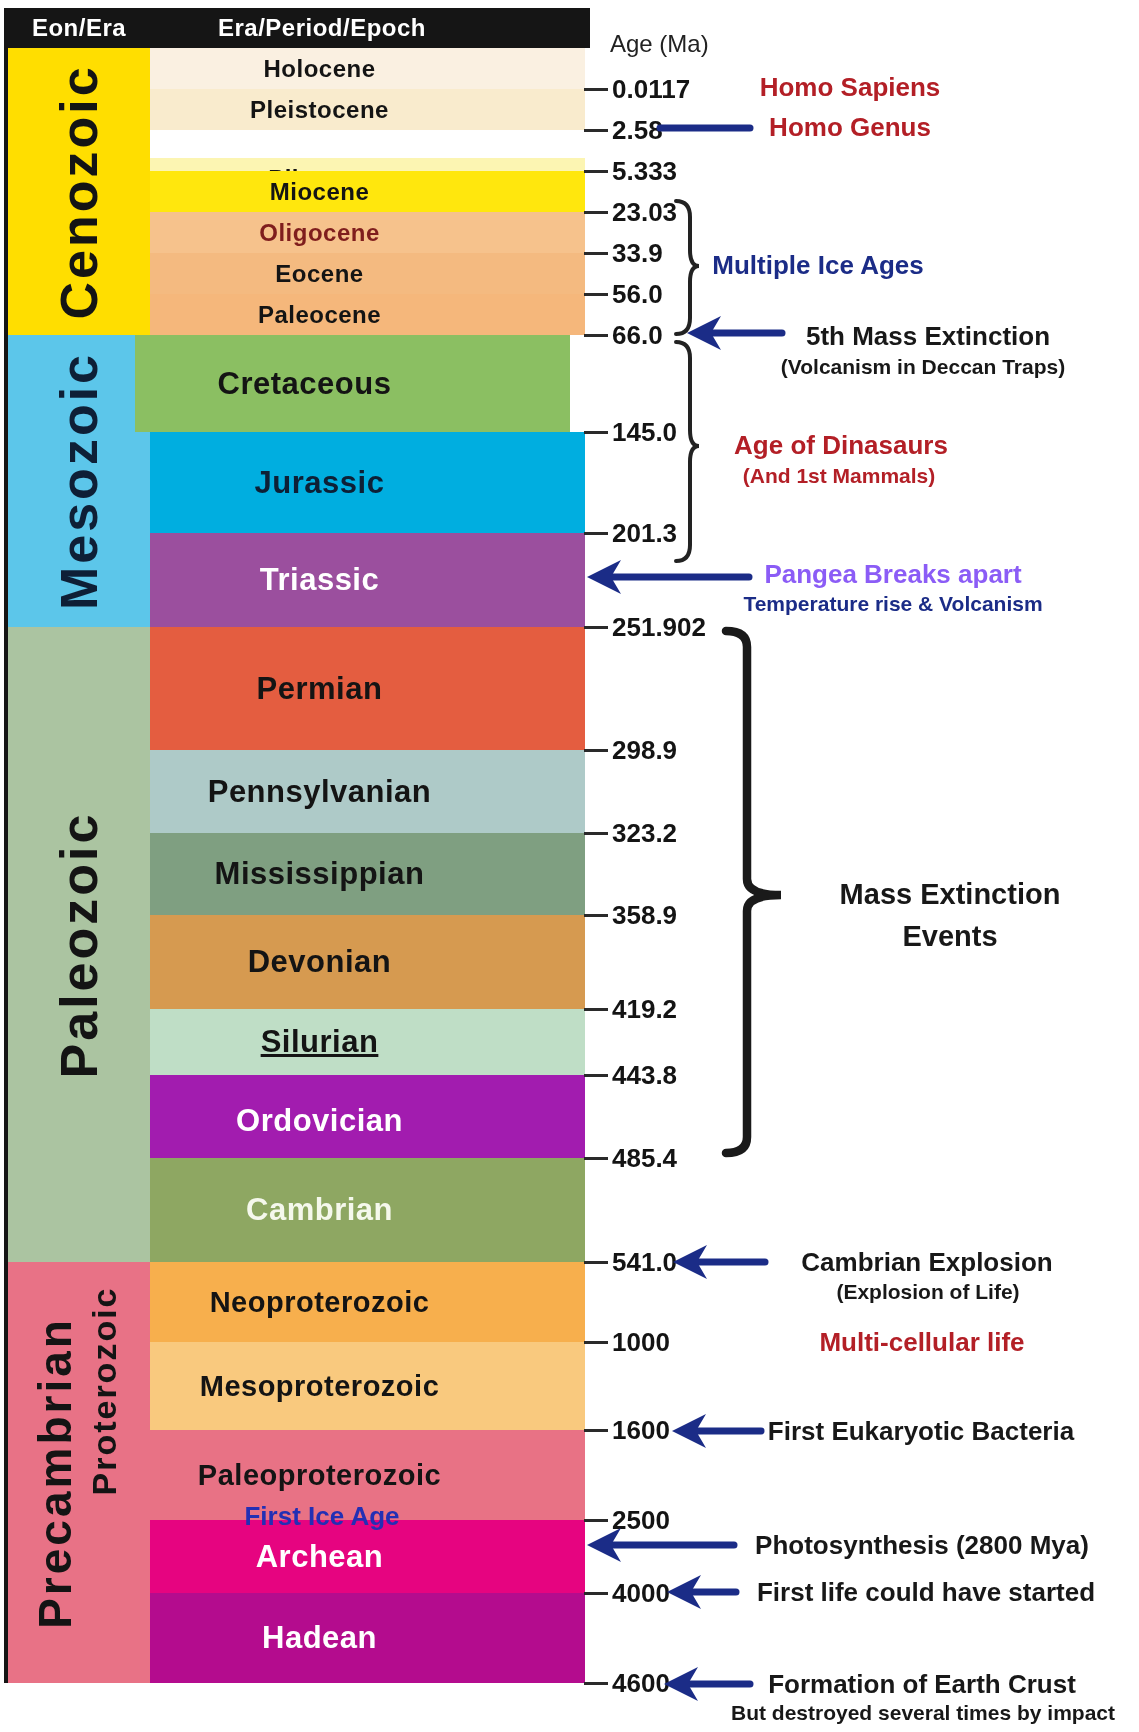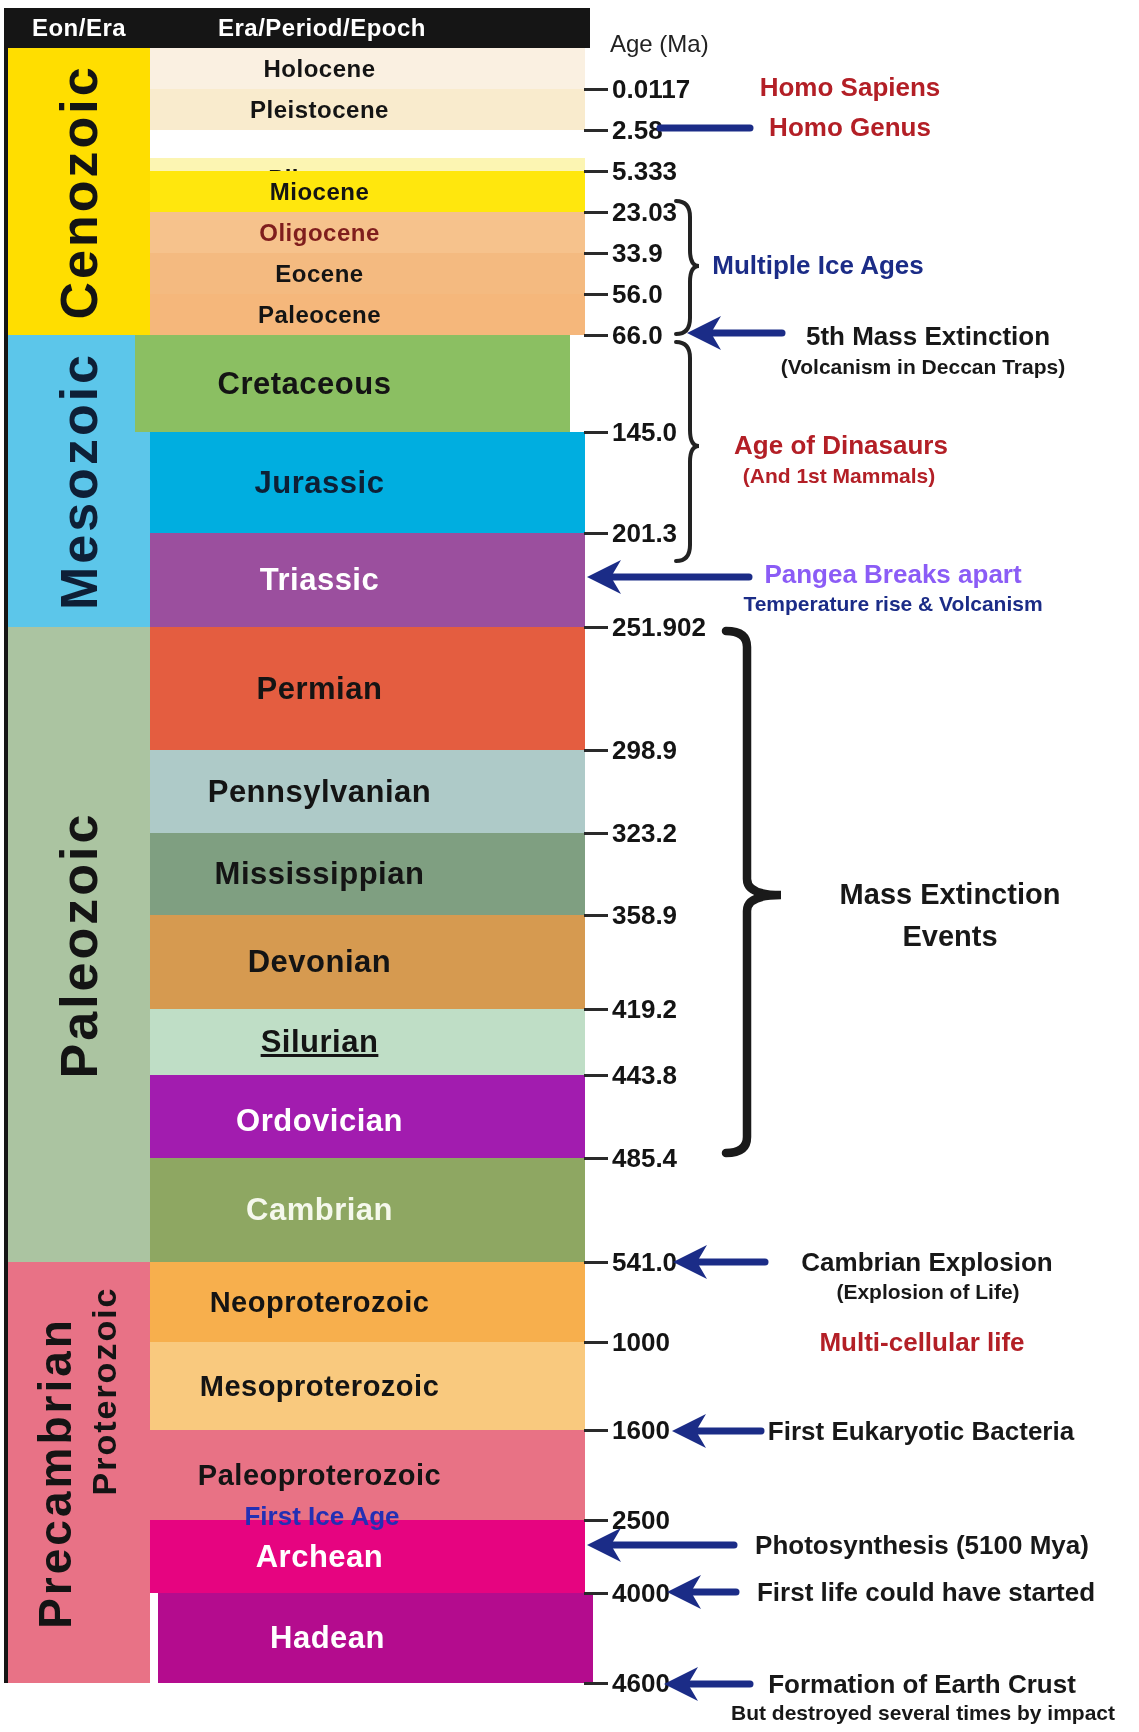--- a/index.html
+++ b/index.html
@@ -113,21 +113,21 @@
       </div>
       <div class="band" style="left: 150px; top: 1342px; width: 435px; height: 88px; background: rgb(249, 201, 126);">
         <div class="band-label" style="left: 0px; top: 0px; width: 100%; height: 100%; font-size: 29px; color: rgb(20, 20, 20); transform: translateX(-48px);">Mesoproterozoic</div>
       </div>
       <div class="band" style="left: 150px; top: 1430px; width: 435px; height: 90px; background: rgb(232, 114, 133);">
         <div class="band-label" style="left: 0px; top: 0px; width: 100%; height: 100%; font-size: 29px; color: rgb(20, 20, 20); transform: translateX(-48px);">Paleoproterozoic</div>
       </div>
       <div class="band" style="left: 150px; top: 1520px; width: 435px; height: 73px; background: rgb(230, 4, 128);">
         <div class="band-label" style="left: 0px; top: 0px; width: 100%; height: 100%; font-size: 31px; color: rgb(255, 255, 255); transform: translateX(-48px);">Archean</div>
       </div>
-      <div class="band" style="left: 150px; top: 1593px; width: 435px; height: 90px; background: rgb(180, 12, 142); margin-left: 8px;">
+      <div class="band" style="left: 150px; top: 1593px; width: 435px; height: 90px; background: rgb(180, 12, 142);">
         <div class="band-label" style="left: 0px; top: 0px; width: 100%; height: 100%; font-size: 31px; color: rgb(255, 255, 255); transform: translateX(-48px);">Hadean</div>
       </div>
       <div class="anno" style="left: 322px; top: 1516px; font-size: 26px; color: rgb(35, 47, 180); z-index: 5;">First Ice Age</div>
     </div>
   <div id="tick-layer">
       <div class="tick-dash" style="left: 584px; top: 87.5px; width: 24px;"></div>
       <div class="tick-num" style="left: 612px; top: 89px;">0.0117</div>
       <div class="tick-dash" style="left: 584px; top: 128.5px; width: 24px;"></div>
       <div class="tick-num" style="left: 612px; top: 130px;">2.58</div>
       <div class="tick-dash" style="left: 584px; top: 169.5px; width: 24px;"></div>
@@ -180,21 +180,21 @@
       <div class="anno" style="left: 841px; top: 445px; font-size: 26px; color: rgb(179, 31, 38);">Age of Dinasaurs</div>
       <div class="anno" style="left: 839px; top: 476px; font-size: 21px; color: rgb(179, 31, 38);">(And 1st Mammals)</div>
       <div class="anno" style="left: 893px; top: 574px; font-size: 26px; color: #8b5cf6;">Pangea Breaks apart</div>
       <div class="anno" style="left: 893px; top: 604px; font-size: 21px; color: rgb(27, 44, 135);">Temperature rise &amp; Volcanism</div>
       <div class="anno" style="left: 950px; top: 894px; font-size: 29px; color: rgb(24, 24, 24);">Mass Extinction</div>
       <div class="anno" style="left: 950px; top: 936px; font-size: 29px; color: rgb(24, 24, 24);">Events</div>
       <div class="anno" style="left: 927px; top: 1262px; font-size: 26px; color: rgb(24, 24, 24);">Cambrian Explosion</div>
       <div class="anno" style="left: 928px; top: 1292px; font-size: 21px; color: rgb(24, 24, 24); text-align: center;">(Explosion of Life)</div>
       <div class="anno" style="left: 922px; top: 1342px; font-size: 26px; color: rgb(179, 31, 38);">Multi-cellular life</div>
       <div class="anno" style="left: 921px; top: 1431px; font-size: 26px; color: rgb(24, 24, 24);">First Eukaryotic Bacteria</div>
-      <div class="anno" style="left: 922px; top: 1545px; font-size: 26px; color: rgb(24, 24, 24);">Photosynthesis (5100 Mya)</div>
+      <div class="anno" style="left: 922px; top: 1545px; font-size: 26px; color: rgb(24, 24, 24);">Photosynthesis (2800 Mya)</div>
       <div class="anno" style="left: 926px; top: 1592px; font-size: 26px; color: rgb(24, 24, 24);">First life could have started</div>
       <div class="anno" style="left: 922px; top: 1684px; font-size: 26px; color: rgb(24, 24, 24);">Formation of Earth Crust</div>
       <div class="anno" style="left: 923px; top: 1713px; font-size: 21px; color: rgb(24, 24, 24);">But destroyed several times by impact</div>
     </div>
 
   <div class="axis-label" style="left:610px;top:30px;">Age (Ma)</div>
 
   <svg id="overlay" width="1139" height="1732" viewBox="0 0 1139 1732">
       <line x1="660" y1="128" x2="750" y2="128" stroke="#1B2C87" stroke-width="7" stroke-linecap="round"></line>
       <line x1="709" y1="333" x2="782" y2="333" stroke="#1B2C87" stroke-width="7" stroke-linecap="round"></line>

